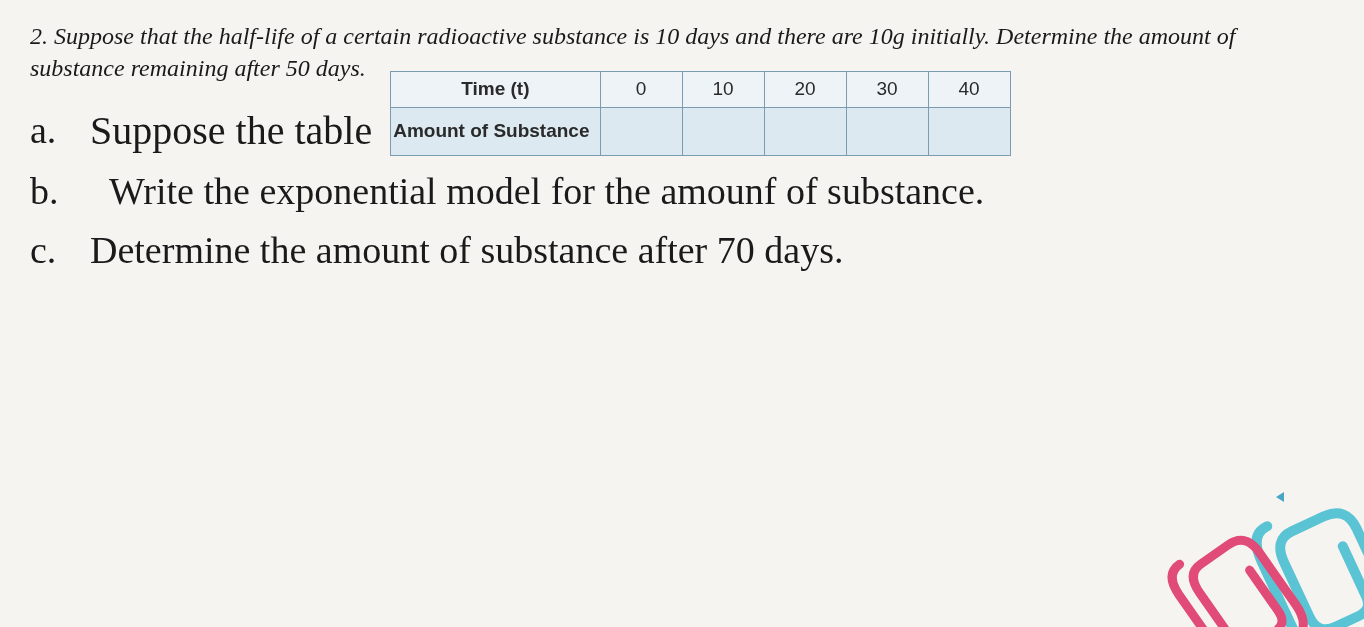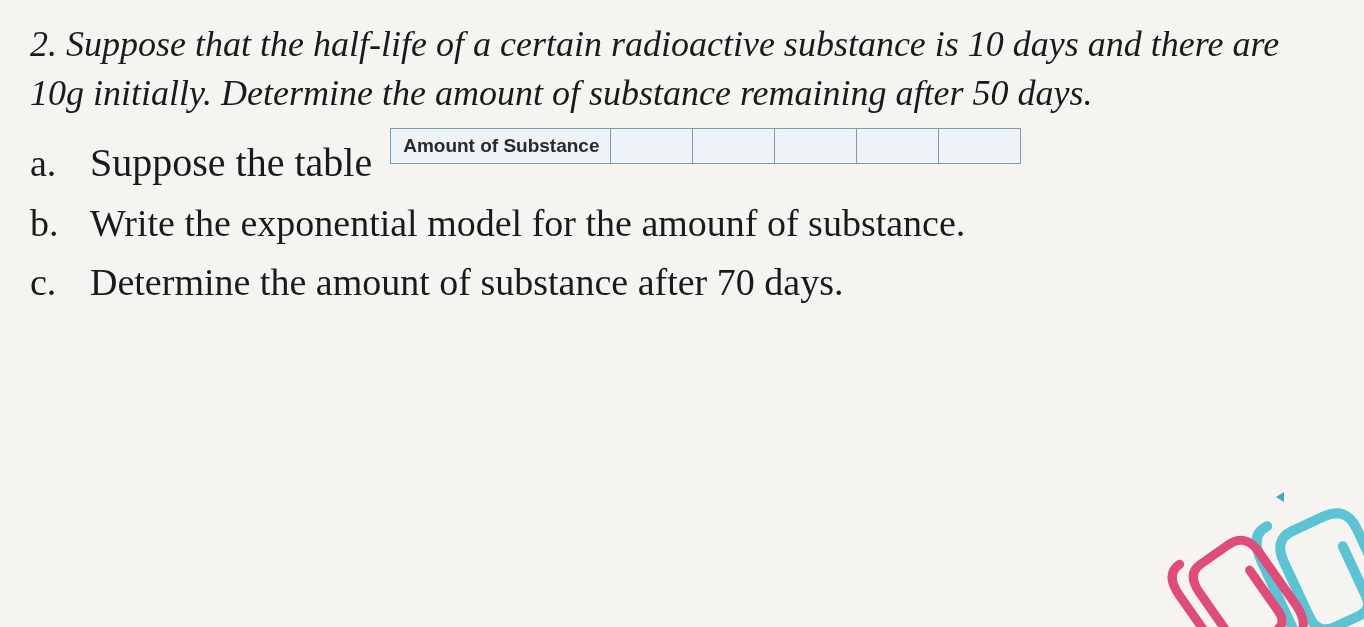--- a/index.html
+++ b/index.html
@@ -12,21 +12,21 @@
       height: 627px;
       background: #f5f4f1;
       font-family: Georgia, 'Times New Roman', serif;
       color: #1a1a1a;
       padding: 20px 30px;
       position: relative;
       overflow: hidden;
     }
     .question-intro {
       font-style: italic;
-      font-size: 36px;
+      font-size: 24px;
       line-height: 1.35;
       margin-bottom: 18px;
     }
     .part-list {
       font-size: 38px;
       line-height: 1.4;
     }
     .part-item {
       display: flex;
       align-items: flex-start;
@@ -46,20 +46,21 @@
       display: flex;
       align-items: center;
       gap: 18px;
     }
     .part-a-text {
       white-space: nowrap;
       font-size: 40px;
     }
     .part-b .part-content {
       text-align: justify;
+      margin-left: 19px;
     }
     table.data-table {
       border-collapse: collapse;
       font-family: Arial, Helvetica, sans-serif;
       font-size: 19px;
       color: #2a2a2a;
       margin-top: -34px;
     }
     table.data-table td, table.data-table th {
       border: 1px solid #7a9bb0;
@@ -119,22 +120,30 @@
 
 <div class="part-list">
 
   <div class="part-item part-a">
     <div class="part-marker">a.</div>
     <div class="part-content">
       <div class="part-a-row">
         <span class="part-a-text">Suppose the table</span>
         <table class="data-table">
           <tbody>
+              <tr>
+            <th><strong>Time (t)</strong></th>
+            <td>0</td>
+            <td>10</td>
+            <td>20</td>
+            <td>30</td>
+            <td>40</td>
+          </tr>
           <tr>
-            <th style="text-align:left; padding-left:12px;"><strong>Amount of Substance</strong></th>
+            <th style="text-align:left; padding-left:2px;"><strong>Amount of Substance</strong></th>
             <td></td>
             <td></td>
             <td></td>
             <td></td>
             <td></td>
           </tr>
         </tbody>
           </table>
       </div>
     </div>

